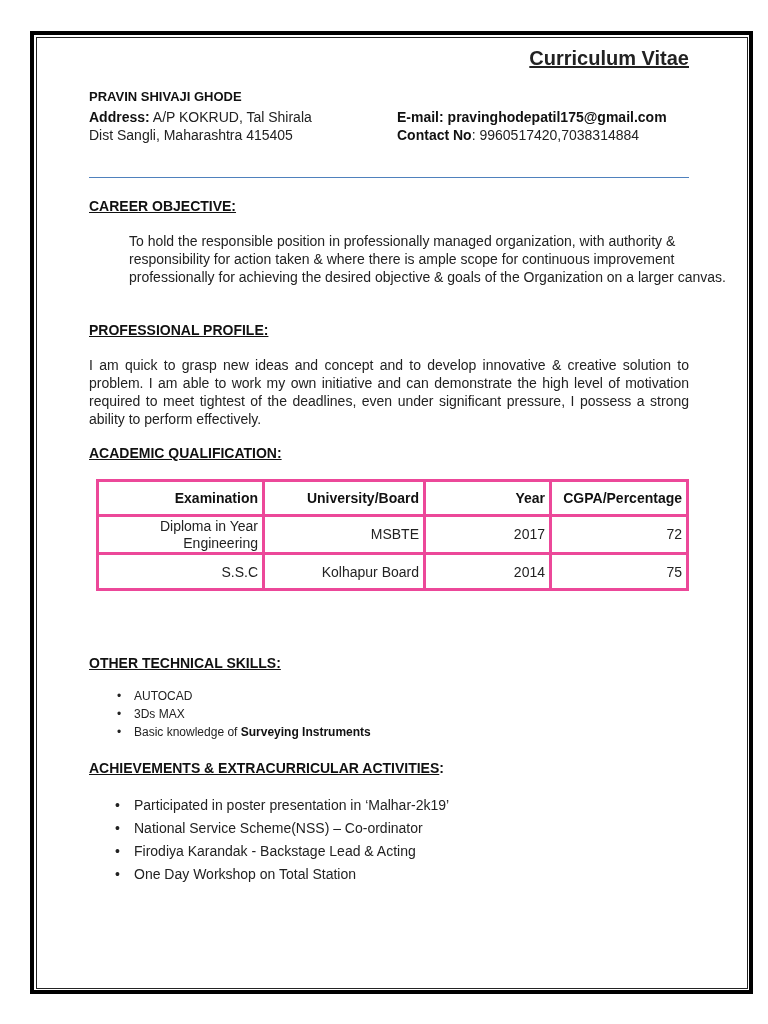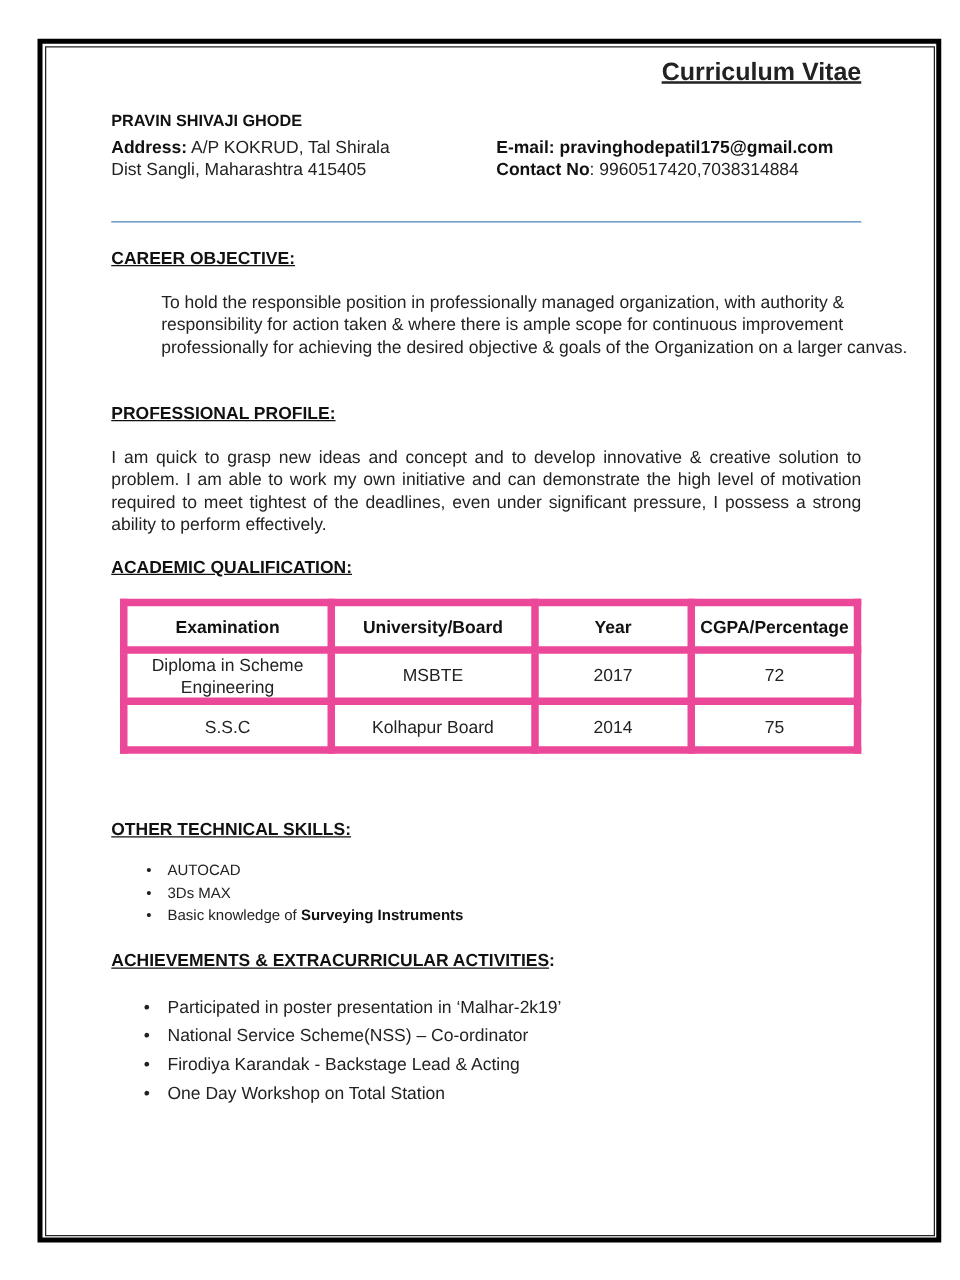--- a/index.html
+++ b/index.html
@@ -14,21 +14,21 @@
            font-size: 20px; font-weight: bold; text-decoration: underline; color: #222; }
   .name { position: absolute; top: 89px; left: 0; font-size: 13px; font-weight: bold; color: #111; }
   .line { position: absolute; font-size: 14px; color: #222; white-space: nowrap; }
   .b { font-weight: bold; color: #111; }
   .rule { position: absolute; left: 0; top: 177px; width: 600px; height: 1px; background: #4f81bd; }
   .heading { position: absolute; left: 0; font-size: 14px; font-weight: bold; text-decoration: underline; color: #111; }
   .para { position: absolute; left: 0; width: 600px; font-size: 14px; line-height: 18px; color: #222; }
   .justify { text-align: justify; }
   table.acad { position: absolute; left: 7px; top: 479px; width: 593px; border-collapse: collapse;
                font-size: 14px; color: #222; }
-  table.acad th, table.acad td { border: 6px solid #ec4899; text-align: center; vertical-align: middle; padding: 0 4px; }
+  table.acad th, table.acad td { border: 3px solid #ec4899; text-align: right; vertical-align: middle; padding: 0 4px; }
   table.acad th { height: 32px; font-weight: bold; color: #111; }
   .r1 td { height: 52px; line-height: 17px; }
   .r2 td { height: 35px; line-height: 17px; }
   .r3 td { height: 33px; }
   ul.skills { position: absolute; left: 0; top: 687px; margin: 0; padding: 0; list-style: none; font-size: 12px; line-height: 18px; color: #222; }
   ul.skills li { position: relative; padding-left: 45px; }
   ul.skills li .bullet { position: absolute; left: 28px; top: 0; }
   ul.ach { position: absolute; left: 0; top: 794px; margin: 0; padding: 0; list-style: none; font-size: 14px; line-height: 23px; color: #222; }
   ul.ach li { position: relative; padding-left: 45px; }
   ul.ach li .bullet { position: absolute; left: 26px; top: 0; }
@@ -65,21 +65,21 @@
     <thead>
       <tr>
         <th style="width:155px">Examination</th>
         <th style="width:150px">University/Board</th>
         <th style="width:115px">Year</th>
         <th>CGPA/Percentage</th>
       </tr>
     </thead>
     <tbody>
       <tr class="r2">
-        <td><span>Diploma in Scheme</span><br><span>Engineering</span></td>
+        <td><span>Diploma in Year</span><br><span>Engineering</span></td>
         <td>MSBTE</td>
         <td>2017</td>
         <td>72</td>
       </tr>
       <tr class="r3">
         <td>S.S.C</td>
         <td>Kolhapur Board</td>
         <td>2014</td>
         <td>75</td>
       </tr>

